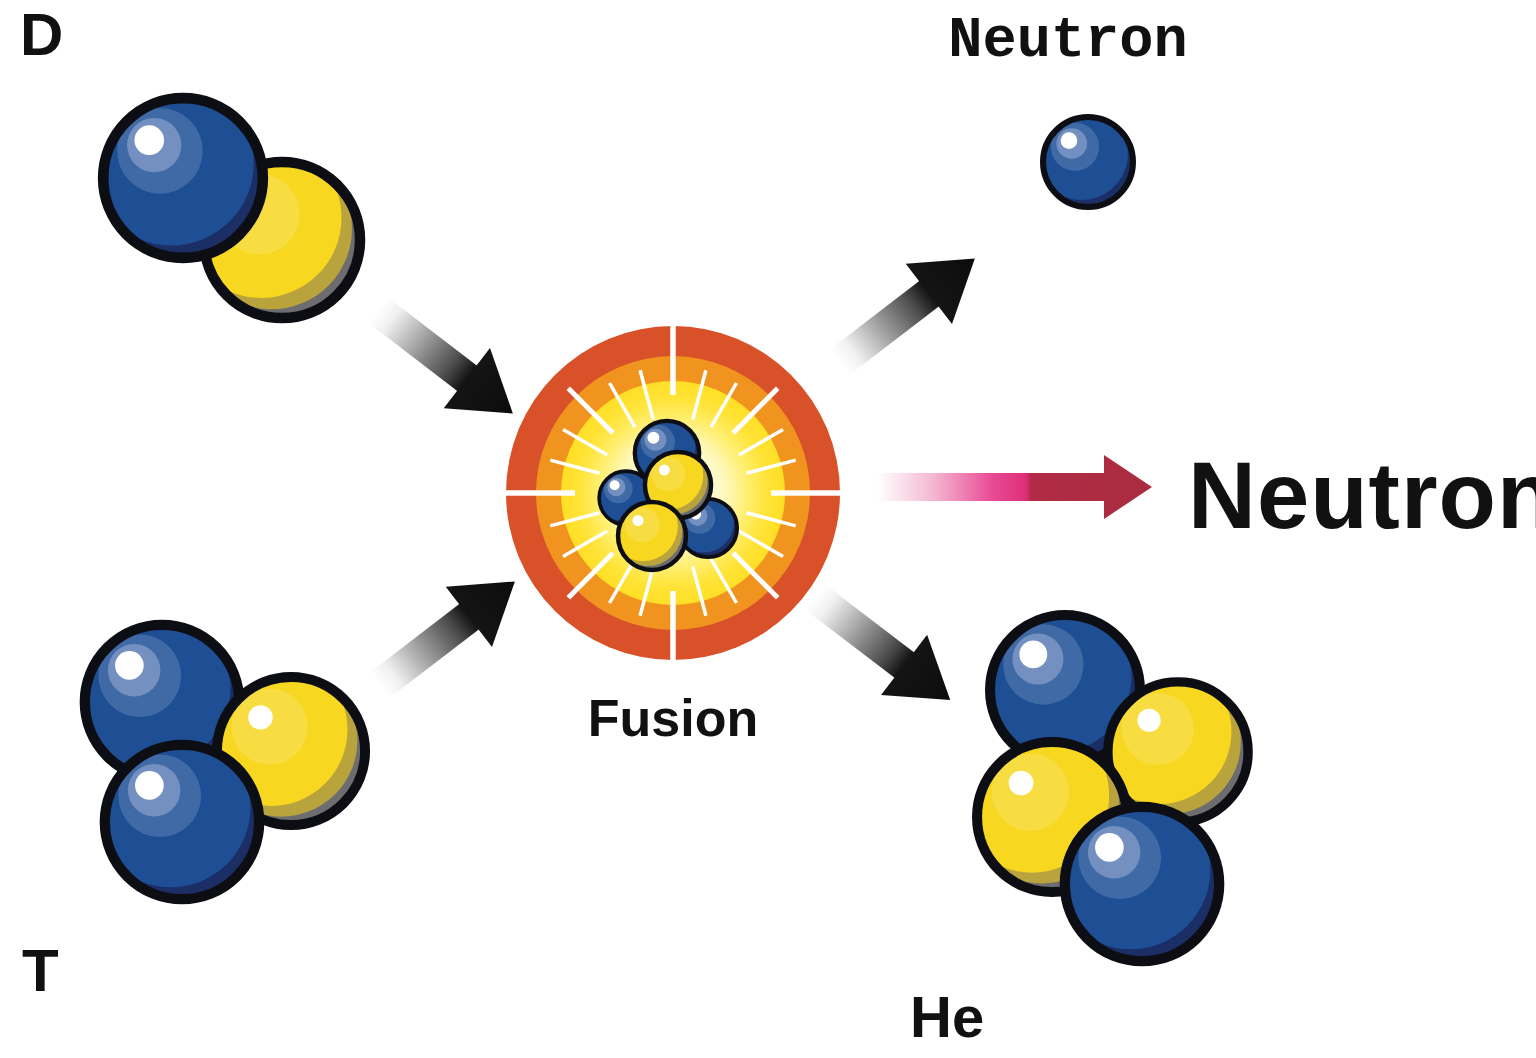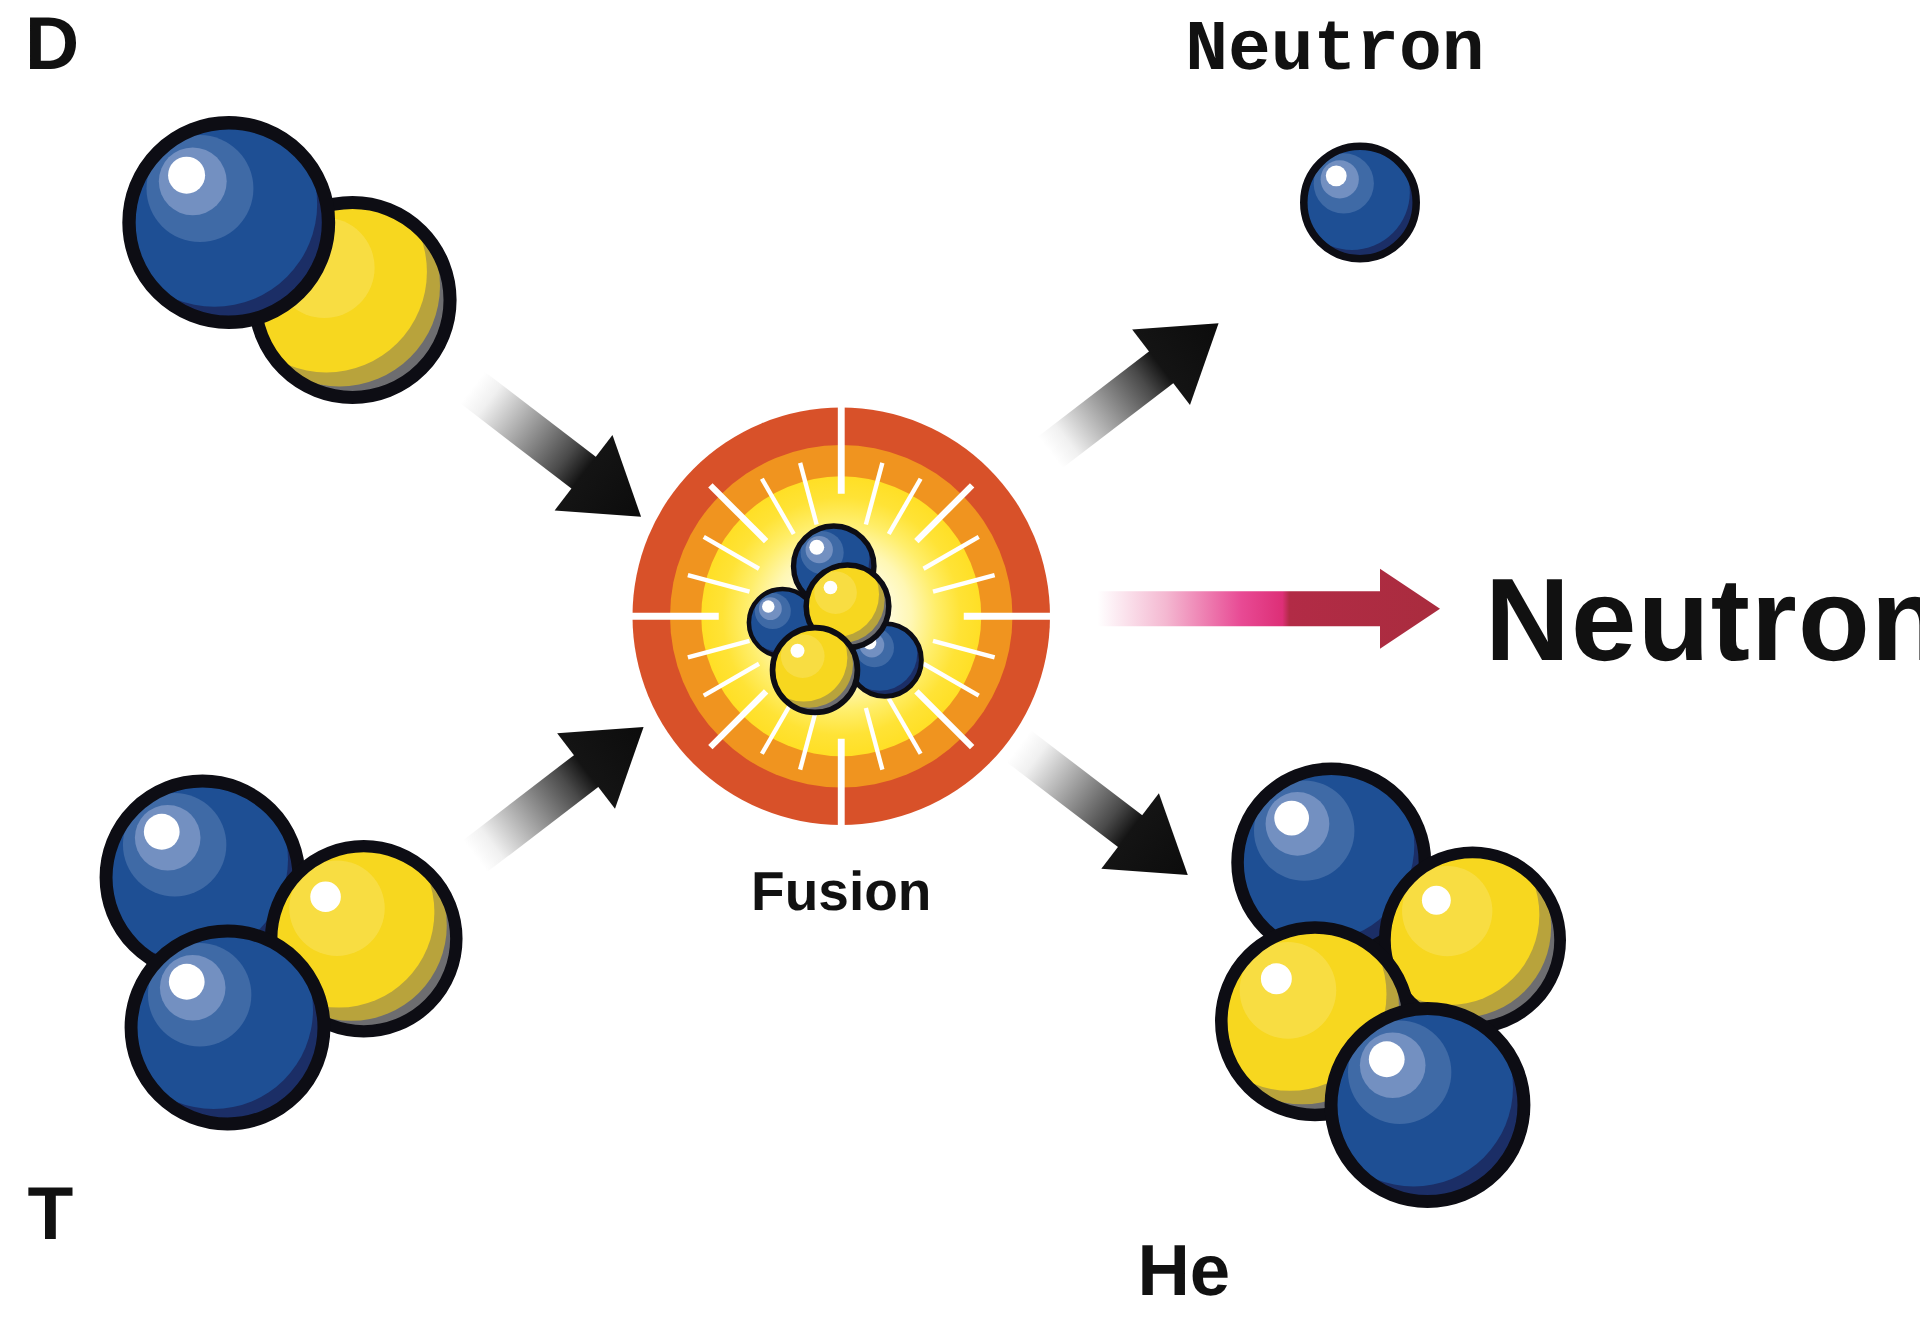--- a/index.html
+++ b/index.html
@@ -6,21 +6,21 @@
   .canvas{
     position:relative;width:1536px;height:1058px;background:#ffffff;overflow:hidden;
     font-family:"Liberation Sans","DejaVu Sans",sans-serif;color:#111111;
   }
   .canvas svg{position:absolute;left:0;top:0;}
   .lbl{position:absolute;font-weight:700;color:#111;line-height:1.1;white-space:nowrap;}
   .lbl-d      {left:20px;  top:2px;   font-size:60px;}
   .lbl-t      {left:22px;  top:938px; font-size:60px;}
   .lbl-neutron{left:918px; top:10px;  width:300px;text-align:center;font-size:57px;font-family:Liberation Mono, monospace;}
   .lbl-he     {left:910px; top:985px; font-size:58px;}
-  .lbl-fusion {left:523px; top:690px; width:300px;text-align:center;font-size:44px;}
+  .lbl-fusion {left:523px; top:690px; width:300px;text-align:center;font-size:52px;}
   .lbl-energy {left:1188px;top:444px; font-size:94px;letter-spacing:1px;}
 </style>
 </head>
 <body>
 
 <div class="canvas">
 
   <svg width="1536" height="1058" viewBox="0 0 1536 1058">
     <defs>
 

